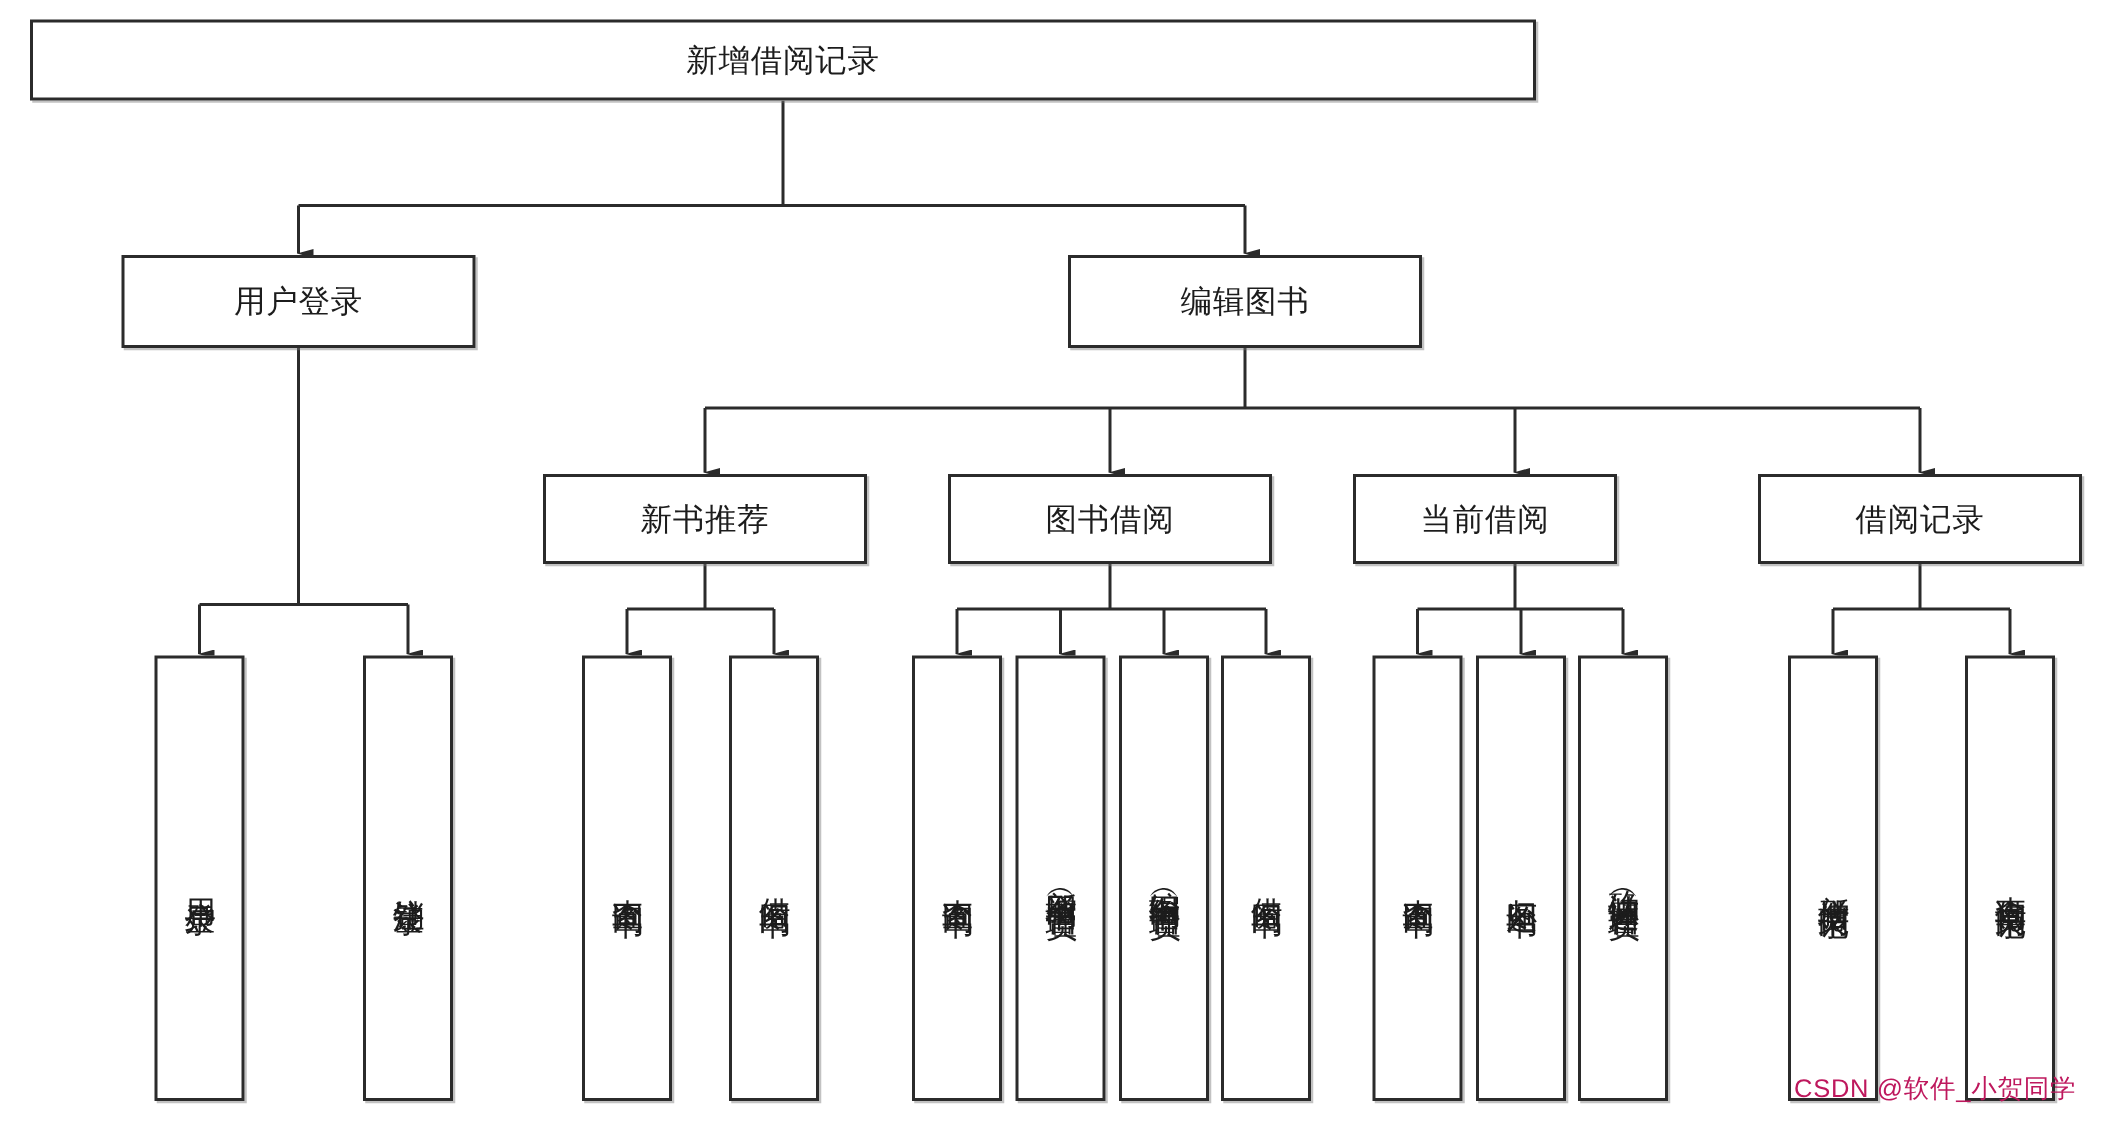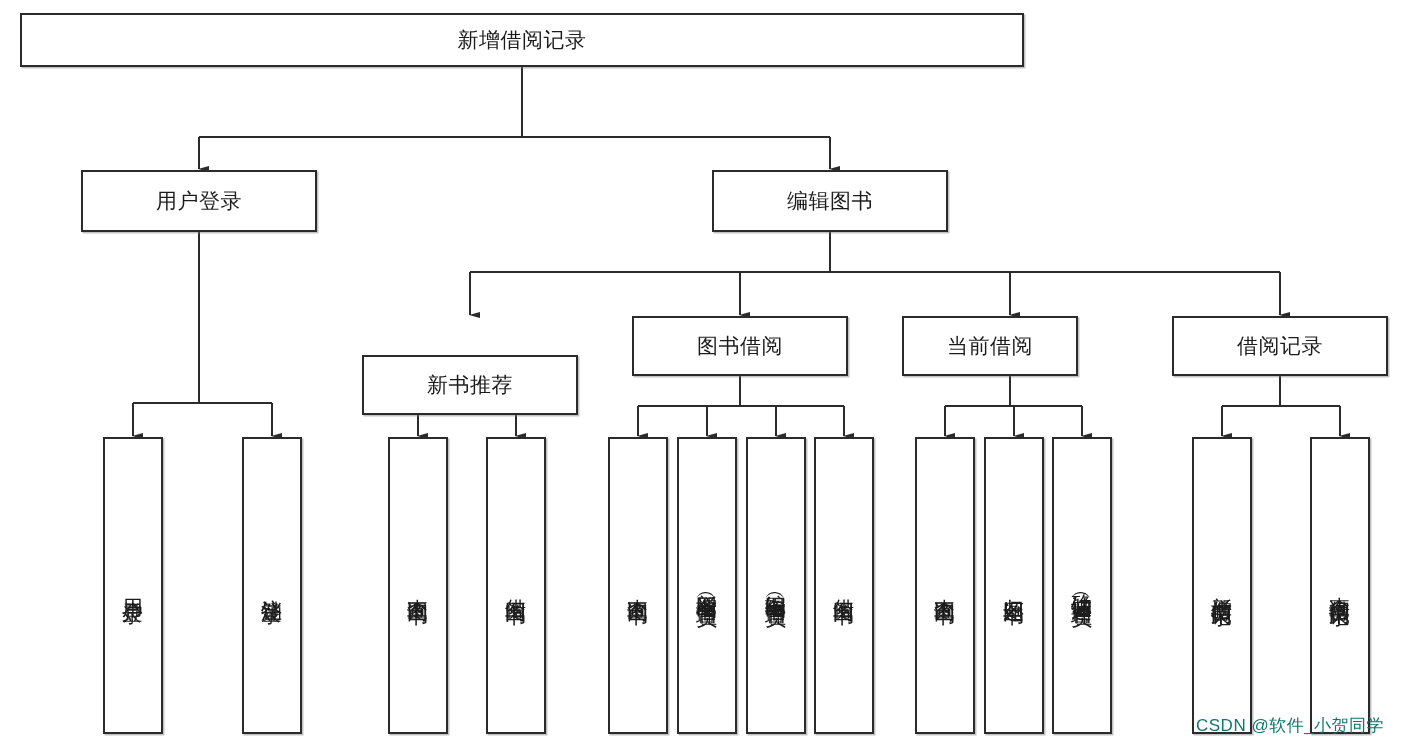--- a/index.html
+++ b/index.html
@@ -63,21 +63,21 @@
     position: absolute;
     left: 0;
     top: 0;
     width: 1405px;
     height: 747px;
     pointer-events: none;
   }
   .watermark {
     position: absolute;
     font-size: 17px;
-    color: #0f766e;
+    color: #be185d;
     white-space: nowrap;
     letter-spacing: 0.5px;
   }
 </style>
 </head>
 <body>
 
 <div id="diagram-root">
   <svg id="edge-layer" viewBox="0 0 1405 747" width="1405" height="747" xmlns="http://www.w3.org/2000/svg">
     <defs>
@@ -124,21 +124,21 @@
   <div id="node-layer">
       <div class="node-box" style="left: 20px; top: 13px; width: 1004px; height: 54px;">
         <span class="node-label-h">新增借阅记录</span>
       </div>
       <div class="node-box" style="left: 81px; top: 170px; width: 236px; height: 62px;">
         <span class="node-label-h">用户登录</span>
       </div>
       <div class="node-box" style="left: 712px; top: 170px; width: 236px; height: 62px;">
         <span class="node-label-h">编辑图书</span>
       </div>
-      <div class="node-box" style="left: 362px; top: 316px; width: 216px; height: 60px; margin-top: 39px;">
+      <div class="node-box" style="left: 362px; top: 316px; width: 216px; height: 60px;">
         <span class="node-label-h">新书推荐</span>
       </div>
       <div class="node-box" style="left: 632px; top: 316px; width: 216px; height: 60px; padding-left: 35px;">
         <span class="node-label-h">图书借阅</span>
       </div>
       <div class="node-box" style="left: 902px; top: 316px; width: 176px; height: 60px;">
         <span class="node-label-h">当前借阅</span>
       </div>
       <div class="node-box" style="left: 1172px; top: 316px; width: 216px; height: 60px; text-decoration: underline;">
         <span class="node-label-h">借阅记录</span>

